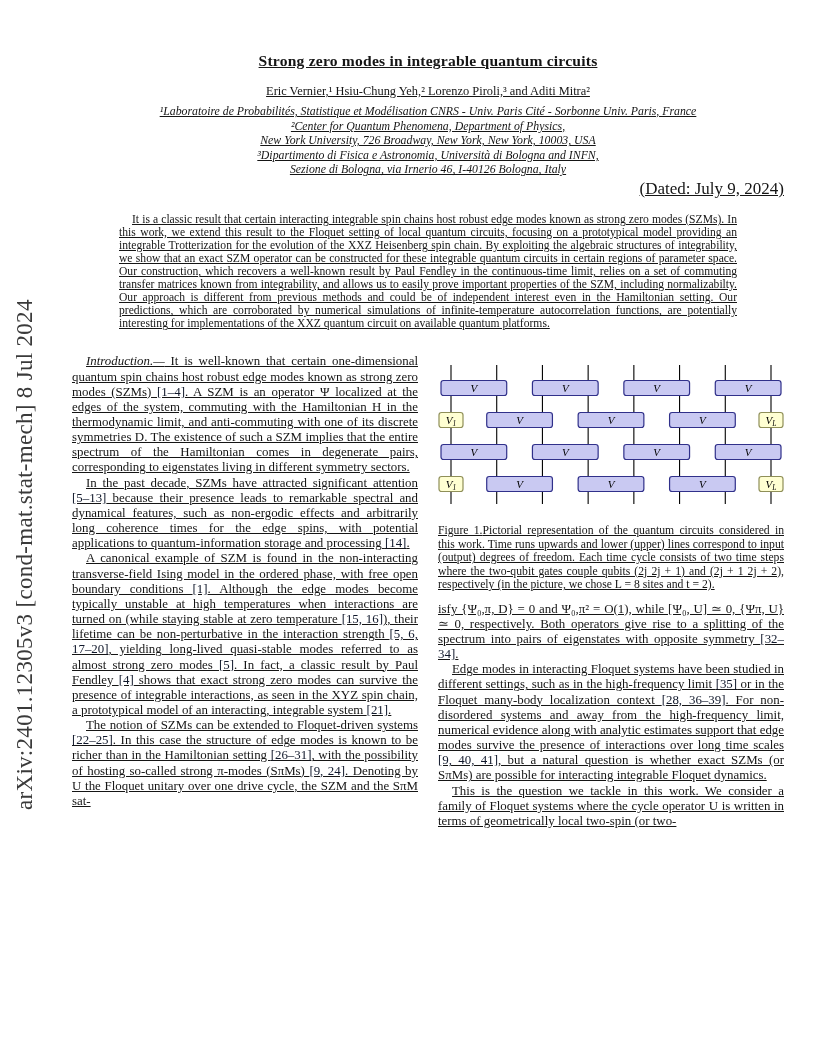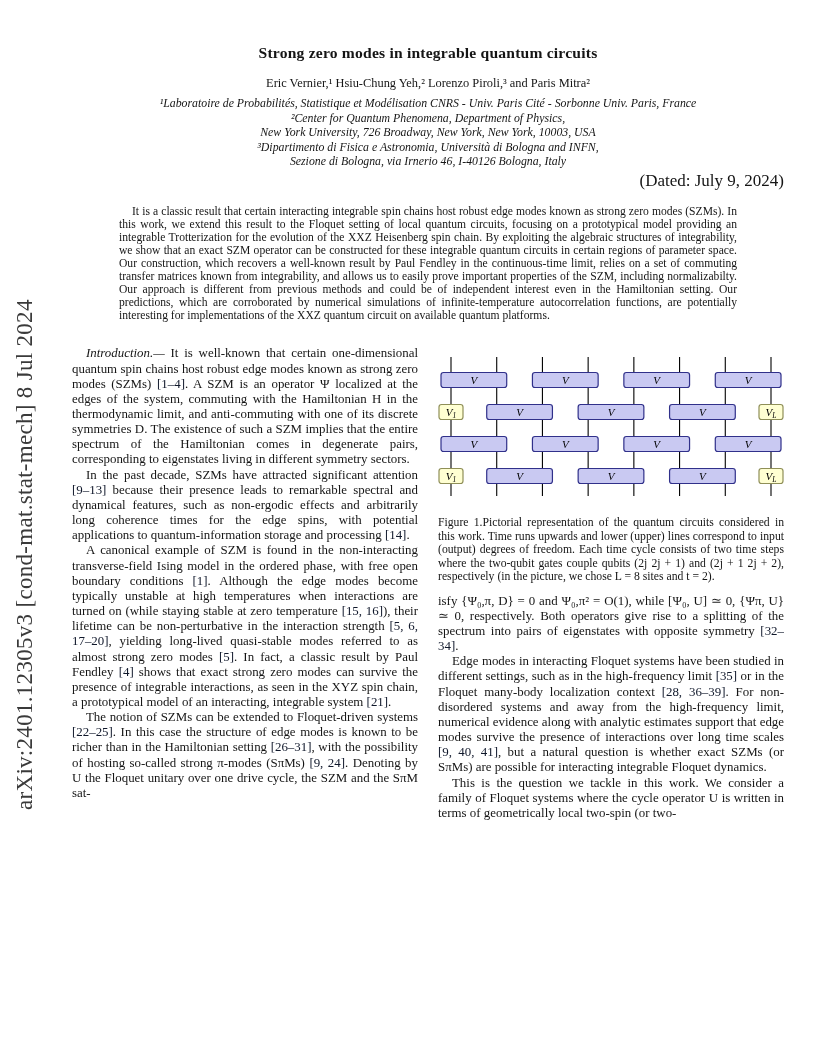--- a/index.html
+++ b/index.html
@@ -10,21 +10,21 @@
   }
   .page { position: relative; width: 816px; height: 1056px; overflow: hidden; background: #ffffff; }
 
   .arxiv-stamp {
     position: absolute; left: 12px; top: 224px; height: 662px;
     writing-mode: vertical-rl; transform: rotate(180deg);
     text-align: center; white-space: nowrap;
     font-size: 23px; color: #3a3a3a; letter-spacing: 0.3px;
   }
 
-  .content { position: absolute; left: 72px; top: 44px; width: 712px; }
+  .content { position: absolute; left: 72px; top: 52px; width: 712px; text-decoration: underline; }
 
   .title { text-align: center; font-size: 15.6px; font-weight: bold; letter-spacing: 0.2px; }
   .authors { text-align: center; font-size: 12.4px; margin-top: 14px; }
   .affil { text-align: center; font-style: italic; font-size: 11.8px; line-height: 14.6px; }
   .affil-first { margin-top: 5px; }
   .dated { text-align: right; font-size: 17px; margin-top: 2px; }
 
   .abstract {
     width: 618px; margin: 14px auto 0; font-size: 11.6px; line-height: 13.05px;
     text-align: justify; text-indent: 13px; hyphens: auto; -webkit-hyphens: auto;
@@ -49,36 +49,36 @@
 </head>
 <body>
 
 <div class="page">
 
   <div class="arxiv-stamp">arXiv:2401.12305v3  [cond-mat.stat-mech]  8 Jul 2024</div>
 
   <div class="content">
 
     <div class="title">Strong zero modes in integrable quantum circuits</div>
-    <div class="authors">Eric Vernier,¹ Hsiu-Chung Yeh,² Lorenzo Piroli,³ and Paris Mitra²</div>
+    <div class="authors">Eric Vernier,¹ Hsiu-Chung Yeh,² Lorenzo Piroli,³ and Aditi Mitra²</div>
 
     <div class="affil affil-first">¹Laboratoire de Probabilités, Statistique et Modélisation CNRS - Univ. Paris Cité - Sorbonne Univ. Paris, France</div>
     <div class="affil">²Center for Quantum Phenomena, Department of Physics,</div>
     <div class="affil">New York University, 726 Broadway, New York, New York, 10003, USA</div>
     <div class="affil">³Dipartimento di Fisica e Astronomia, Università di Bologna and INFN,</div>
     <div class="affil">Sezione di Bologna, via Irnerio 46, I-40126 Bologna, Italy</div>
     <div class="dated">(Dated: July 9, 2024)</div>
 
     <div class="abstract rich">It is a classic result that certain interacting integrable spin chains host robust edge modes known as strong zero modes (SZMs). In this work, we extend this result to the Floquet setting of local quantum circuits, focusing on a prototypical model providing an integrable Trotterization for the evolution of the XXZ Heisenberg spin chain. By exploiting the algebraic structures of integrability, we show that an exact SZM operator can be constructed for these integrable quantum circuits in certain regions of parameter space. Our construction, which recovers a well-known result by Paul Fendley in the continuous-time limit, relies on a set of commuting transfer matrices known from integrability, and allows us to easily prove important properties of the SZM, including normalizabilty. Our approach is different from previous methods and could be of independent interest even in the Hamiltonian setting. Our predictions, which are corroborated by numerical simulations of infinite-temperature autocorrelation functions, are potentially interesting for implementations of the XXZ quantum circuit on available quantum platforms.</div>
 
     <div class="columns">
 
       <div class="col">
         <p class="body-par rich"><span class="lead-ital">Introduction.—</span><span> It is well-known that certain one-dimensional quantum spin chains host robust edge modes known as strong zero modes (SZMs) <span class="cite">[1–4]</span>. A SZM is an operator Ψ localized at the edges of the system, commuting with the Hamiltonian H in the thermodynamic limit, and anti-commuting with one of its discrete symmetries D. The existence of such a SZM implies that the entire spectrum of the Hamiltonian comes in degenerate pairs, corresponding to eigenstates living in different symmetry sectors.</span></p>
-        <p class="body-par rich">In the past decade, SZMs have attracted significant attention <span class="cite">[9–13]</span> because their presence leads to remarkable spectral and dynamical features, such as non-ergodic effects and arbitrarily long coherence times for the edge spins, with potential applications to quantum-information storage and processing <span class="cite">[14]</span>.</p>
+        <p class="body-par rich">In the past decade, SZMs have attracted significant attention <span class="cite">[5–13]</span> because their presence leads to remarkable spectral and dynamical features, such as non-ergodic effects and arbitrarily long coherence times for the edge spins, with potential applications to quantum-information storage and processing <span class="cite">[14]</span>.</p>
         <p class="body-par rich">A canonical example of SZM is found in the non-interacting transverse-field Ising model in the ordered phase, with free open boundary conditions <span class="cite">[1]</span>. Although the edge modes become typically unstable at high temperatures when interactions are turned on (while staying stable at zero temperature <span class="cite">[15, 16]</span>), their lifetime can be non-perturbative in the interaction strength <span class="cite">[5, 6, 17–20]</span>, yielding long-lived quasi-stable modes referred to as almost strong zero modes <span class="cite">[5]</span>. In fact, a classic result by Paul Fendley <span class="cite">[4]</span> shows that exact strong zero modes can survive the presence of integrable interactions, as seen in the XYZ spin chain, a prototypical model of an interacting, integrable system <span class="cite">[21]</span>.</p>
         <p class="body-par rich">The notion of SZMs can be extended to Floquet-driven systems <span class="cite">[22–25]</span>. In this case the structure of edge modes is known to be richer than in the Hamiltonian setting <span class="cite">[26–31]</span>, with the possibility of hosting so-called strong π-modes (SπMs) <span class="cite">[9, 24]</span>. Denoting by U the Floquet unitary over one drive cycle, the SZM and the SπM sat-</p>
       </div>
 
       <div class="col">
         <figure>
           <svg id="circuit-svg" width="346" height="154" xmlns="http://www.w3.org/2000/svg" viewBox="0 0 346 154">
               <line x1="13" y1="9" x2="13" y2="148" stroke="#000" stroke-width="1.1"></line>
               <line x1="58.714285714285715" y1="9" x2="58.714285714285715" y2="148" stroke="#000" stroke-width="1.1"></line>
               <line x1="104.42857142857143" y1="9" x2="104.42857142857143" y2="148" stroke="#000" stroke-width="1.1"></line>

